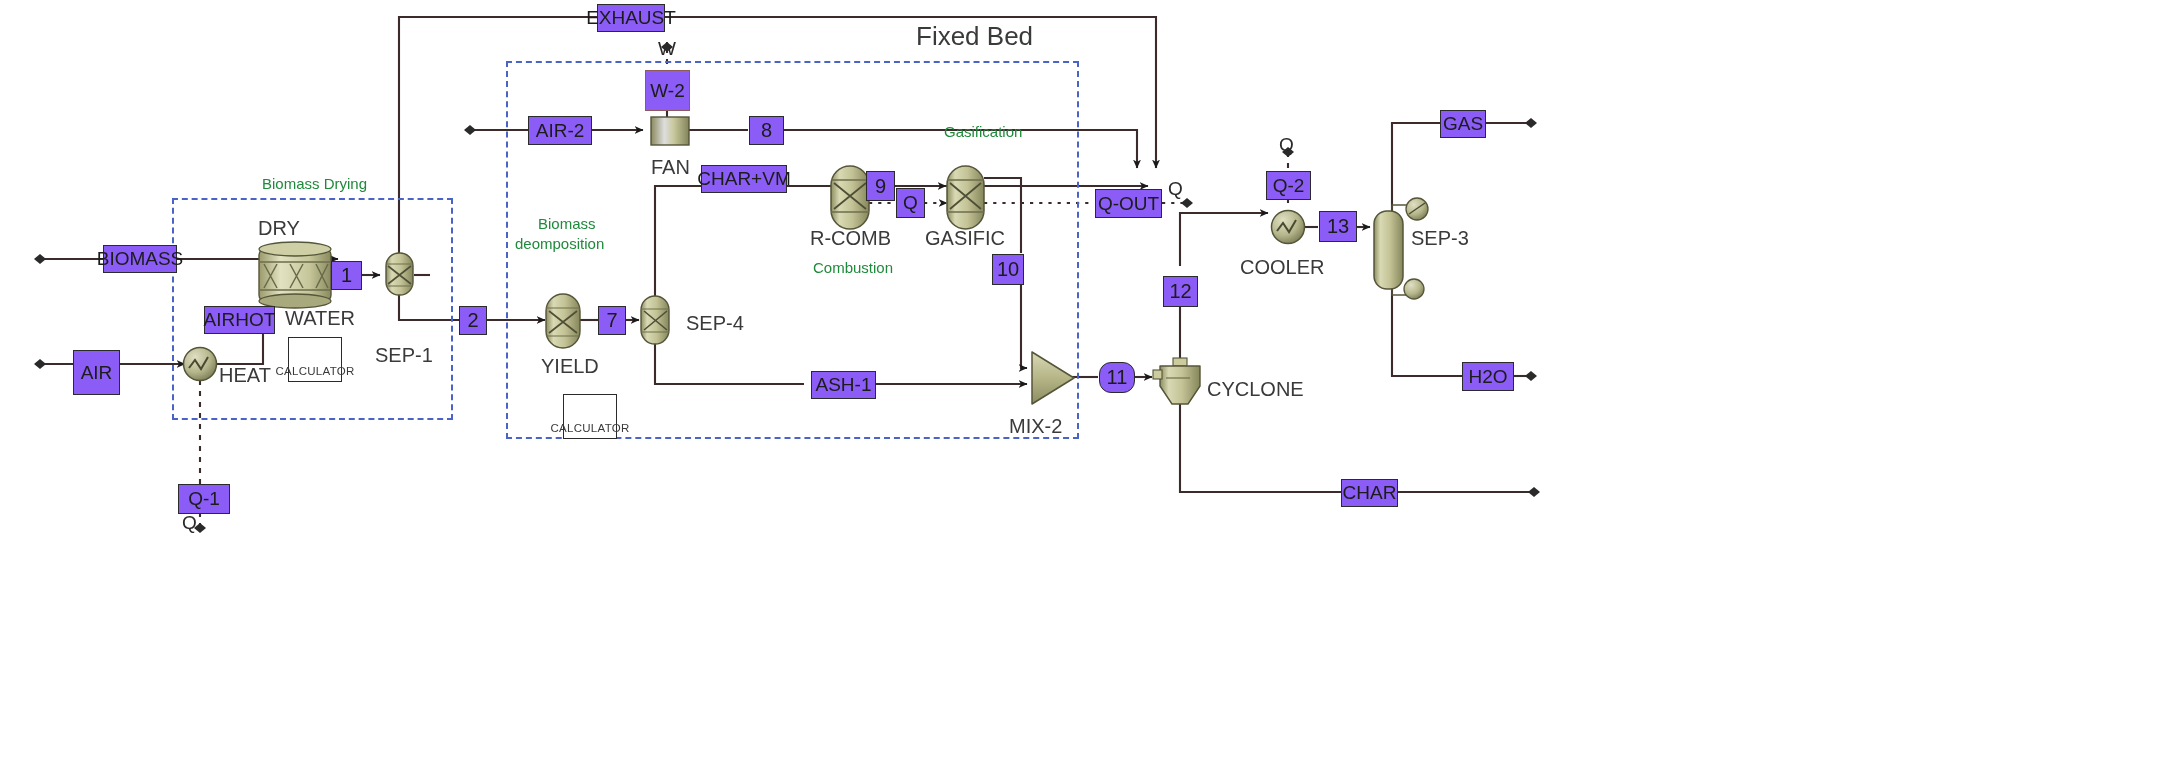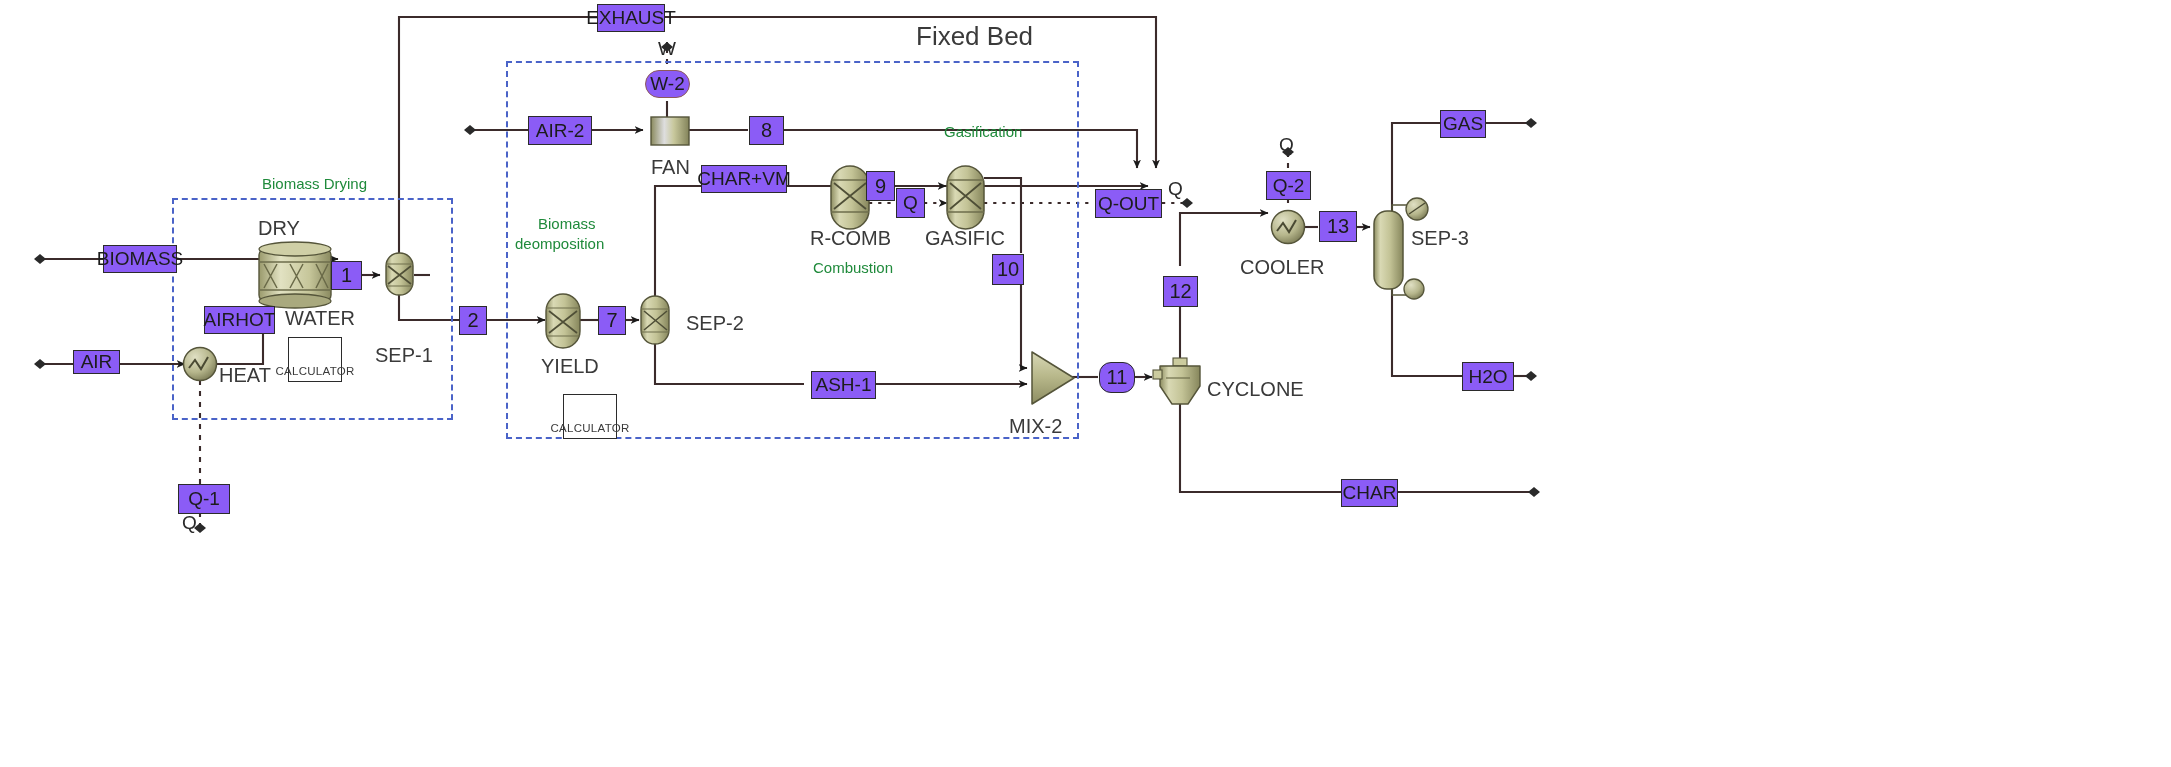--- a/index.html
+++ b/index.html
@@ -328,52 +328,52 @@
   <div class="lbl green" style="left:262px;top:175px;">Biomass Drying</div>
   <div class="lbl green" style="left:538px;top:215px;">Biomass</div>
   <div class="lbl green" style="left:515px;top:235px;">deomposition</div>
   <div class="lbl green" style="left:944px;top:123px;">Gasification</div>
   <div class="lbl green" style="left:813px;top:259px;">Combustion</div>
 
   <div class="lbl" style="left:258px;top:217px;">DRY</div>
   <div class="lbl" style="left:219px;top:364px;">HEAT</div>
   <div class="lbl" style="left:375px;top:344px;">SEP-1</div>
   <div class="lbl" style="left:541px;top:355px;">YIELD</div>
-  <div class="lbl" style="left:686px;top:312px;">SEP-2</div>
+  <div class="lbl" style="left:686px;top:312px;">SEP-4</div>
   <div class="lbl" style="left:651px;top:156px;">FAN</div>
   <div class="lbl" style="left:810px;top:227px;">R-COMB</div>
   <div class="lbl" style="left:925px;top:227px;">GASIFIC</div>
   <div class="lbl" style="left:1009px;top:415px;">MIX-2</div>
   <div class="lbl" style="left:1207px;top:378px;">CYCLONE</div>
   <div class="lbl" style="left:1240px;top:256px;">COOLER</div>
   <div class="lbl" style="left:1411px;top:227px;">SEP-3</div>
 
   <div class="sbox sm" style="left:103px;top:245px;width:74px;height:28px;">BIOMASS</div>
-  <div class="sbox sm" style="left:73px;top:350px;width:47px;height:24px;">AIR</div>
+  <div class="sbox sm" style="left:73px;top:350px;width:47px;height:45px;">AIR</div>
   <div class="sbox sm" style="left:204px;top:306px;width:71px;height:28px;">AIRHOT</div>
 
   <div class="sbox num" style="left:331px;top:261px;width:31px;height:29px;">1</div>
   <div class="sbox num" style="left:459px;top:306px;width:28px;height:29px;">2</div>
   <div class="sbox num" style="left:598px;top:306px;width:28px;height:29px;">7</div>
   <div class="sbox num" style="left:749px;top:116px;width:35px;height:29px;">8</div>
   <div class="sbox num" style="left:866px;top:171px;width:29px;height:30px;">9</div>
   <div class="sbox num" style="left:992px;top:254px;width:32px;height:31px;">10</div>
   <div class="sbox num" style="left:1099px;top:362px;width:36px;height:31px;border-radius:12px;">11</div>
   <div class="sbox num" style="left:1163px;top:276px;width:35px;height:31px;">12</div>
   <div class="sbox num" style="left:1319px;top:211px;width:38px;height:31px;">13</div>
 
   <div class="sbox sm" style="left:597px;top:4px;width:68px;height:28px;">EXHAUST</div>
   <div class="sbox sm" style="left:528px;top:116px;width:64px;height:29px;">AIR-2</div>
   <div class="sbox sm" style="left:701px;top:165px;width:86px;height:28px;">CHAR+VM</div>
   <div class="sbox sm" style="left:811px;top:371px;width:65px;height:28px;">ASH-1</div>
   <div class="sbox sm" style="left:1341px;top:479px;width:57px;height:28px;">CHAR</div>
   <div class="sbox sm" style="left:1440px;top:110px;width:46px;height:28px;">GAS</div>
   <div class="sbox sm" style="left:1462px;top:362px;width:52px;height:29px;">H2O</div>
 
-  <div class="sbox sm red" style="left:645px;top:70px;width:45px;height:28px;border-radius:15px;">W-2</div>
+  <div class="sbox sm red" style="left:645px;top:70px;width:45px;height:41px;">W-2</div>
   <div class="sbox sm" style="left:178px;top:484px;width:52px;height:30px;">Q-1</div>
   <div class="sbox sm" style="left:1266px;top:171px;width:45px;height:29px;">Q-2</div>
   <div class="sbox q" style="left:896px;top:188px;width:29px;height:30px;">Q</div>
   <div class="sbox sm" style="left:1095px;top:189px;width:67px;height:29px;">Q-OUT</div>
 
   <div class="lbl qs" style="left:658px;top:38px;">W</div>
   <div class="lbl qs" style="left:182px;top:512px;">Q</div>
   <div class="lbl qs" style="left:1279px;top:134px;">Q</div>
   <div class="lbl qs" style="left:1168px;top:178px;">Q</div>
 

